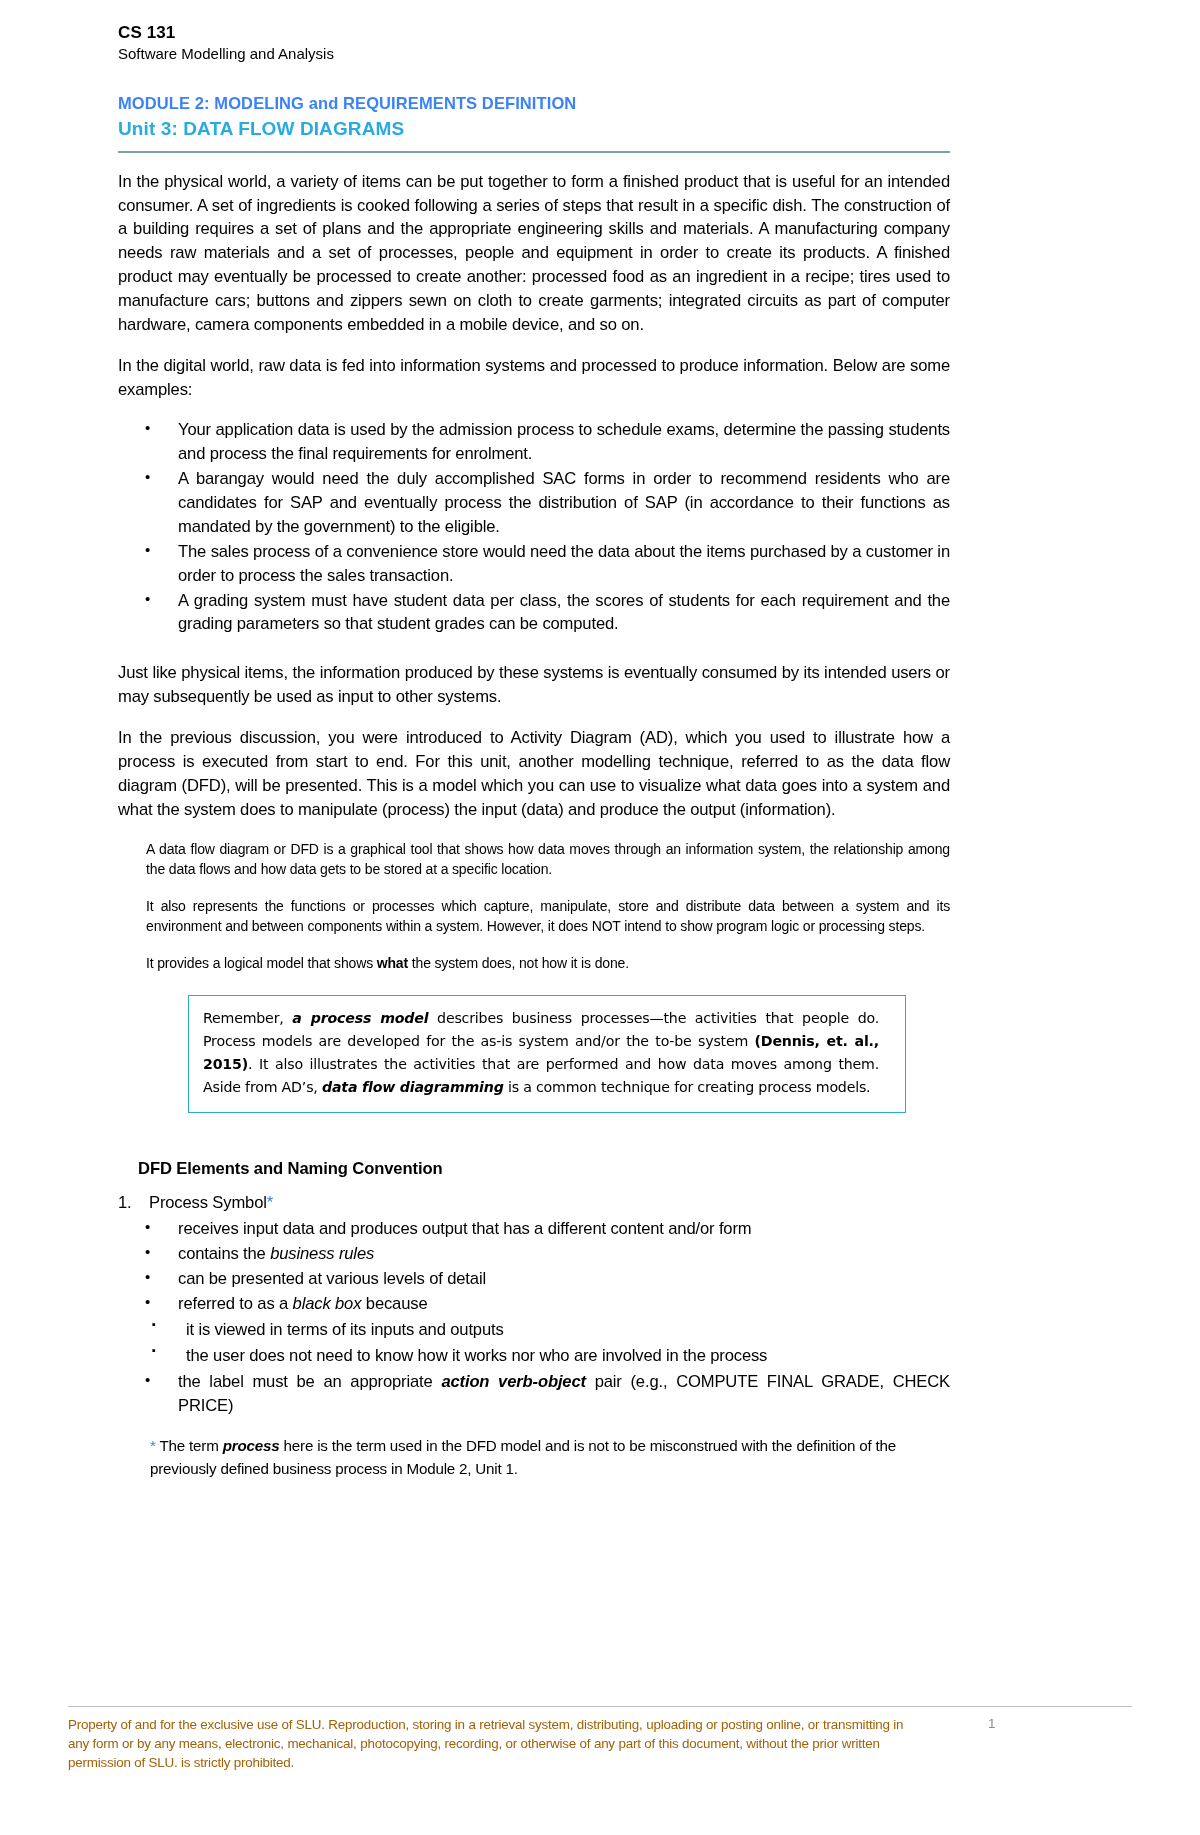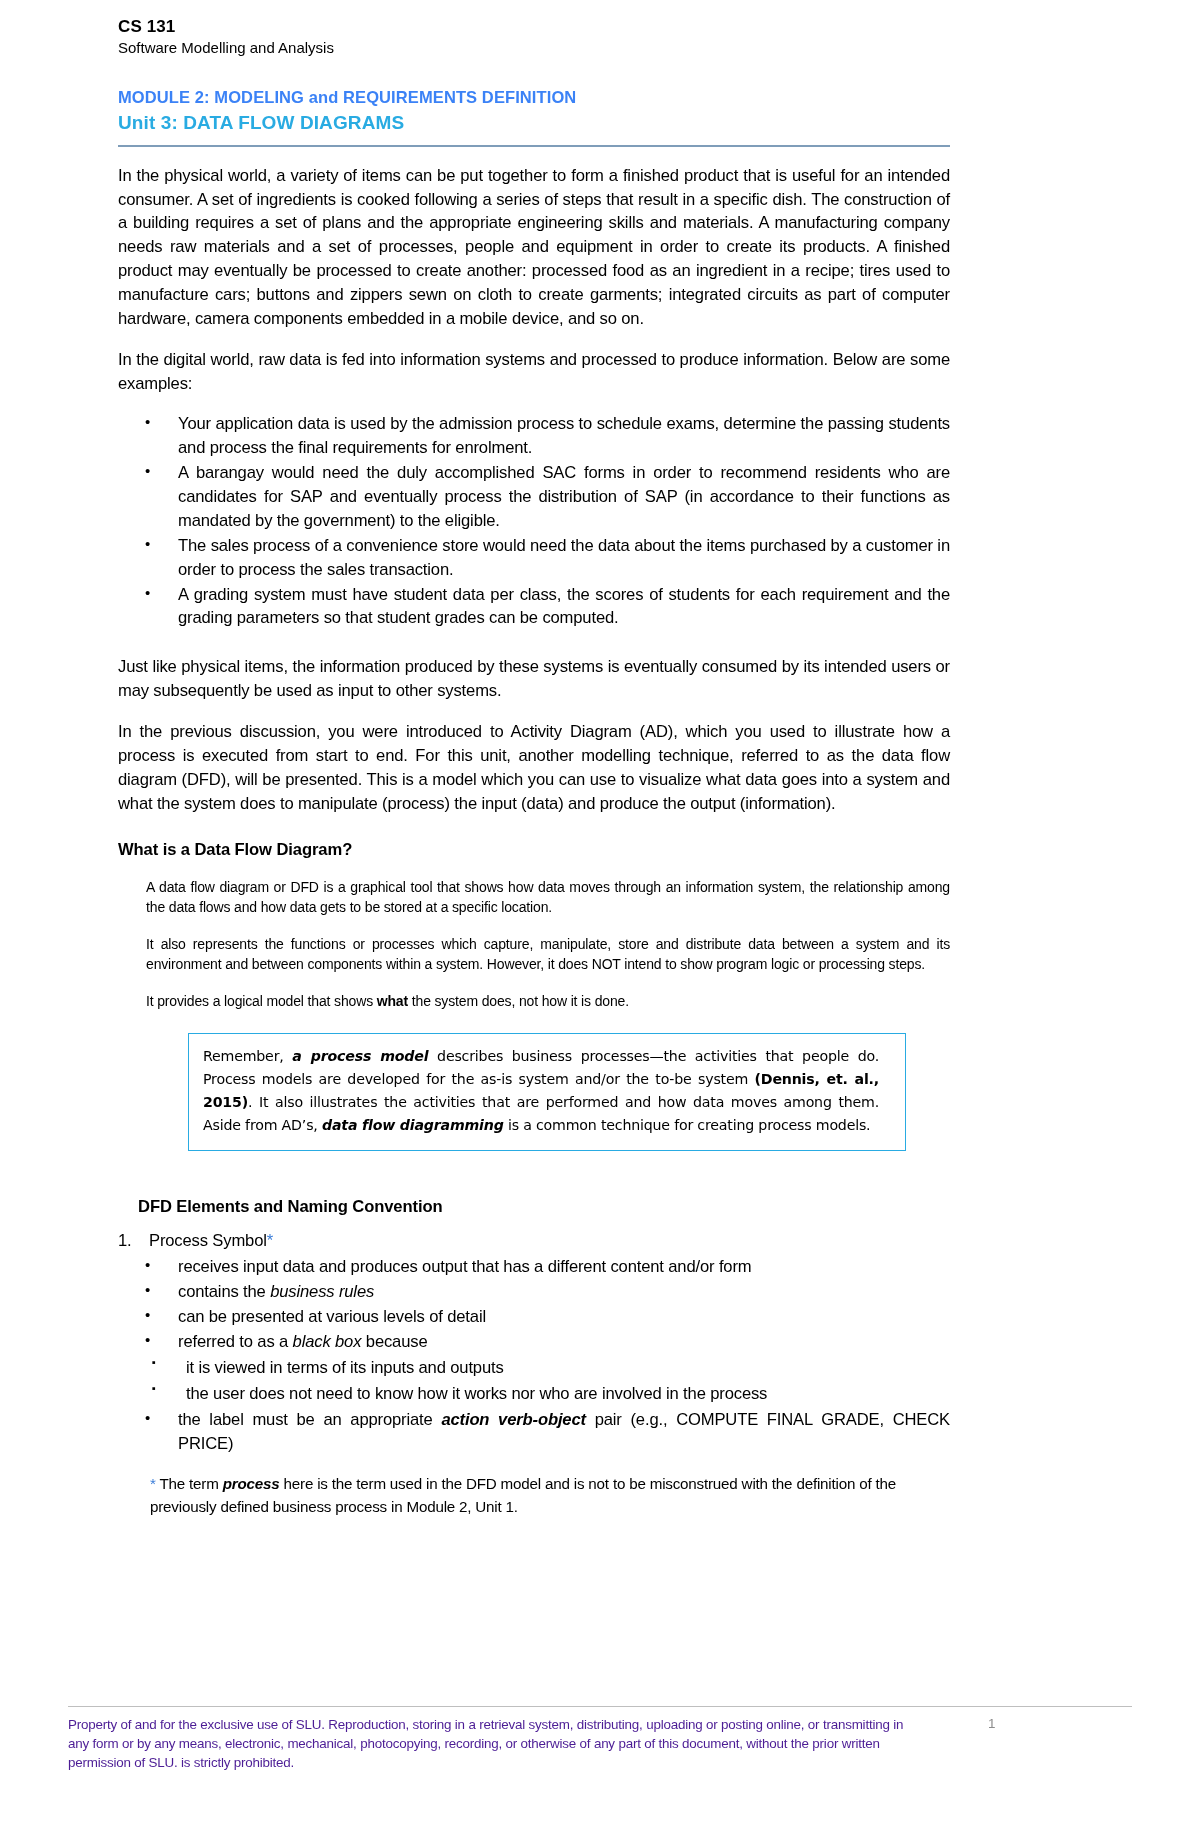--- a/index.html
+++ b/index.html
@@ -15,21 +15,21 @@
     position: relative;
     width: 1200px;
     height: 1835px;
     background: #ffffff;
     box-sizing: border-box;
     overflow: hidden;
   }
   .inner {
     position: absolute;
     left: 118px;
-    top: 16px;
+    top: 22px;
     width: 832px;
   }
 
   
   .course-code {
     font-size: 17px;
     font-weight: bold;
     letter-spacing: 0.1px;
     line-height: 1.25;
   }
@@ -188,21 +188,21 @@
   }
   .footer-rule {
     border-top: 1px solid #BFBFBF;
     width: 1064px;
     margin-bottom: 8px;
   }
   .footer-text {
     font-family: "Liberation Sans", sans-serif;
     font-size: 13.4px;
     line-height: 1.42;
-    color: #4c1d95;
+    color: #a16207;
     width: 838px;
     letter-spacing: -0.2px;
   }
   .page-num {
     position: absolute;
     left: 920px;
     top: 10px;
     font-size: 13.4px;
     color: #8C8C8C;
   }
@@ -226,21 +226,20 @@
     <ul class="bullets">
       <li>Your application data is used by the admission process to schedule exams, determine the passing students and process the final requirements for enrolment.</li>
       <li>A barangay would need the duly accomplished SAC forms in order to recommend residents who are candidates for SAP and eventually process the distribution of SAP (in accordance to their functions as mandated by the government) to the eligible.</li>
       <li>The sales process of a convenience store would need the data about the items purchased by a customer in order to process the sales transaction.</li>
       <li>A grading system must have student data per class, the scores of students for each requirement and the grading parameters so that student grades can be computed.</li>
     </ul>
 
     <p class="para" style="margin-top:25px;">Just like physical items, the information produced by these systems is eventually consumed by its intended users or may subsequently be used as input to other systems.</p>
     <p class="para">In the previous discussion, you were introduced to Activity Diagram (AD), which you used to illustrate how a process is executed from start to end. For this unit, another modelling technique, referred to as the data flow diagram (DFD), will be presented. This is a model which you can use to visualize what data goes into a system and what the system does to manipulate (process) the input (data) and produce the output (information).</p>
 
-    <div class="section-head">What is a Data Flow Diagram?</div>
 
     <p class="indent-para">A data flow diagram or DFD is a graphical tool that shows how data moves through an information system, the relationship among the data flows and how data gets to be stored at a specific location.</p>
     <p class="indent-para">It also represents the functions or processes which capture, manipulate, store and distribute data between a system and its environment and between components within a system. However, it does NOT intend to show program logic or processing steps.</p>
     <p class="indent-para">
       <span>It provides a logical model that shows </span><b>what</b><span> the system does, not how it is done.</span>
     </p>
 
     <div class="callout">
       <p><span>Remember, </span><b class="bi">a process model</b><span> describes business processes—the activities that people do. Process models are developed for the as-is system and/or the to-be system </span><b>(Dennis, et. al., 2015)</b><span>. It also illustrates the activities that are performed and how data moves among them. Aside from AD’s, </span><b class="bi">data flow diagramming</b><span> is a common technique for creating process models.</span></p>
     </div>

